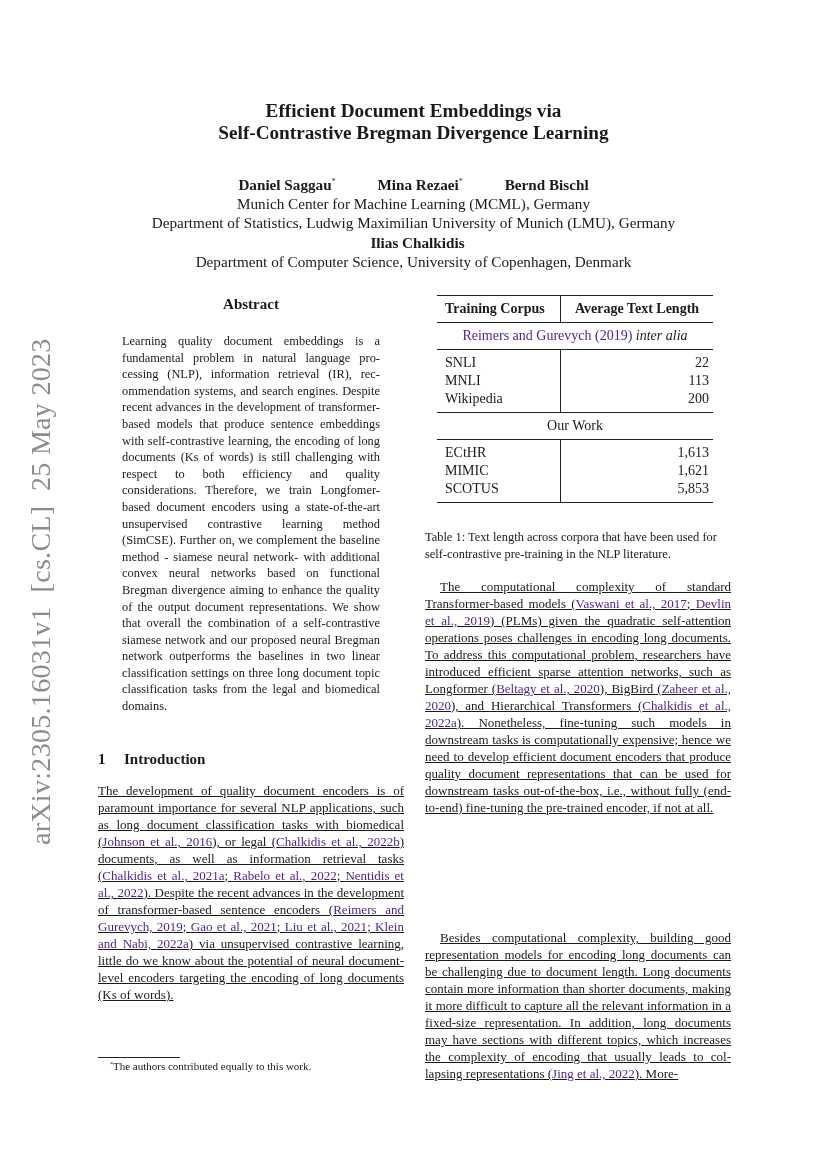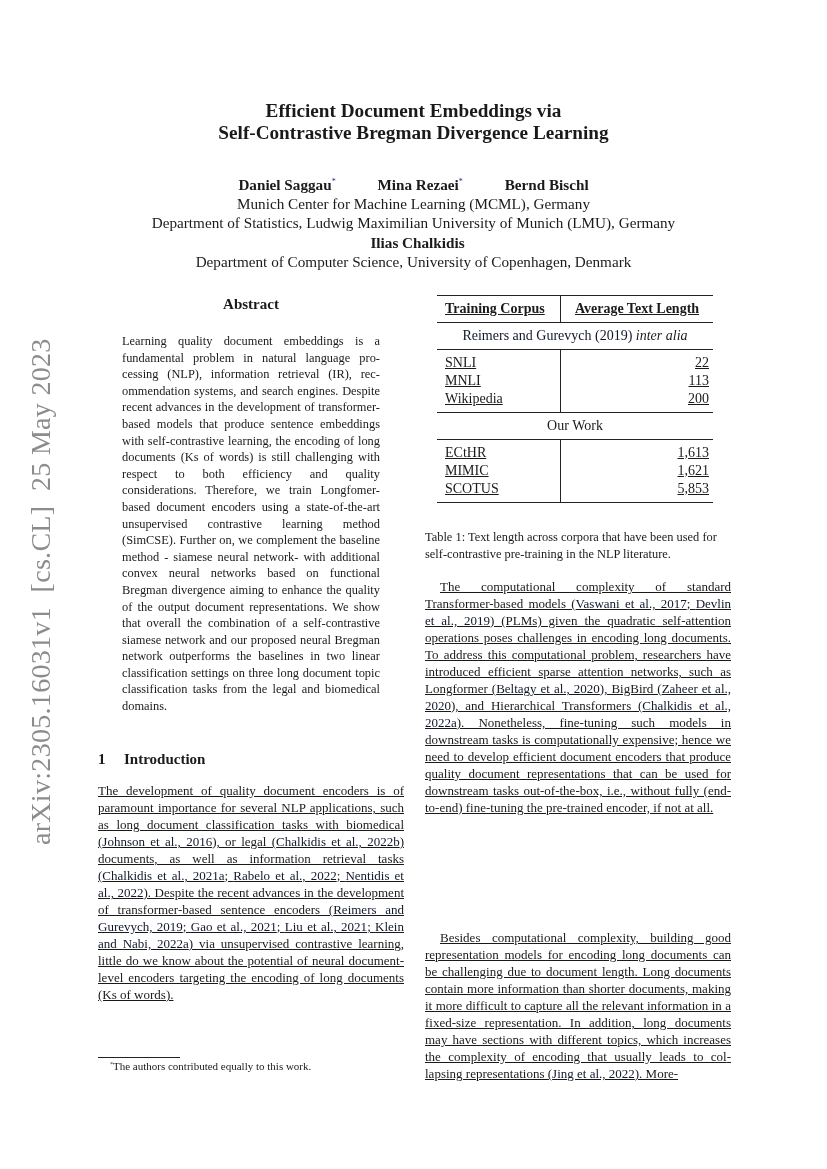--- a/index.html
+++ b/index.html
@@ -25,31 +25,31 @@
 
   .abs-head { position: absolute; top: 296px; left: 0; right: 0; text-align: center; font-weight: bold; font-size: 15px; }
   .abstract { position: absolute; top: 333px; left: 24px; width: 258px; font-size: 12.4px; line-height: 16.6px;
               text-align: justify; hyphens: manual; }
 
   .sec-head { position: absolute; top: 751px; left: 0; font-weight: bold; font-size: 15px; }
   .sec-head .num { display: inline-block; width: 26px; }
 
   .body-text { font-size: 13px; line-height: 17px; text-align: justify; text-decoration: underline; }
   .intro-p1 { position: absolute; top: 782px; left: 0; width: 306px; }
-  .cite { color: #0f172a; }
+  .cite { color: #4c1d95; }
 
   .footnote-rule { position: absolute; top: 1057px; left: 0; width: 82px; border-top: 1px solid #222; }
   .footnote { position: absolute; top: 1060px; left: 12px; font-size: 11px; }
   .footnote sup { font-size: 6px; vertical-align: 4px; }
 
   
   .tbl { position: absolute; top: 295px; left: 12px; width: 276px; font-size: 14px; }
   .tbl .rule-top { border-top: 1.5px solid #222; }
   .tbl .rule { border-top: 1px solid #222; }
-  .tbl .row { display: flex; height: 18px; line-height: 18px; text-decoration: underline; }
+  .tbl .row { display: flex; height: 18px; line-height: 18px; }
   .tbl .c1 { width: 124px; padding-left: 8px; box-sizing: border-box; border-right: 1px solid #222; }
   .tbl .c2 { flex: 1; text-align: right; padding-right: 4px; }
   .tbl .hdr { height: 26px; line-height: 26px; font-weight: bold; }
   .tbl .hdr .c2 { text-align: center; padding-right: 0; }
   .tbl .span { text-align: center; height: 26px; line-height: 26px; }
   .tbl .gap { height: 4px; display: flex; }
   .tbl .gap .c1 { height: 4px; }
   .caption { position: absolute; top: 529px; left: 0; width: 306px; font-size: 12.4px; line-height: 16.6px; }
 
   .right-p1 { position: absolute; top: 578px; left: 0; width: 306px; }

